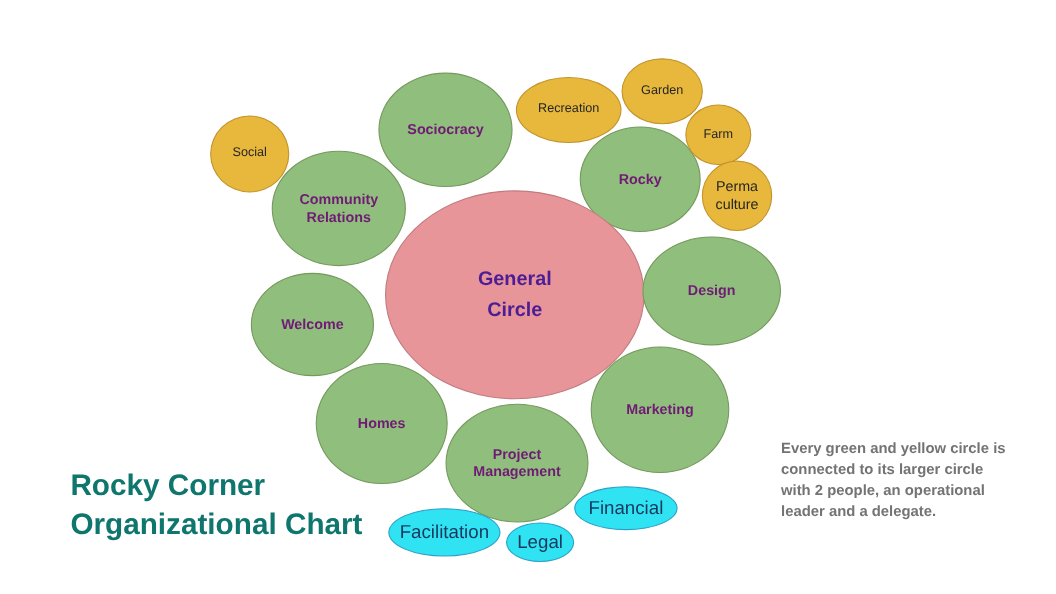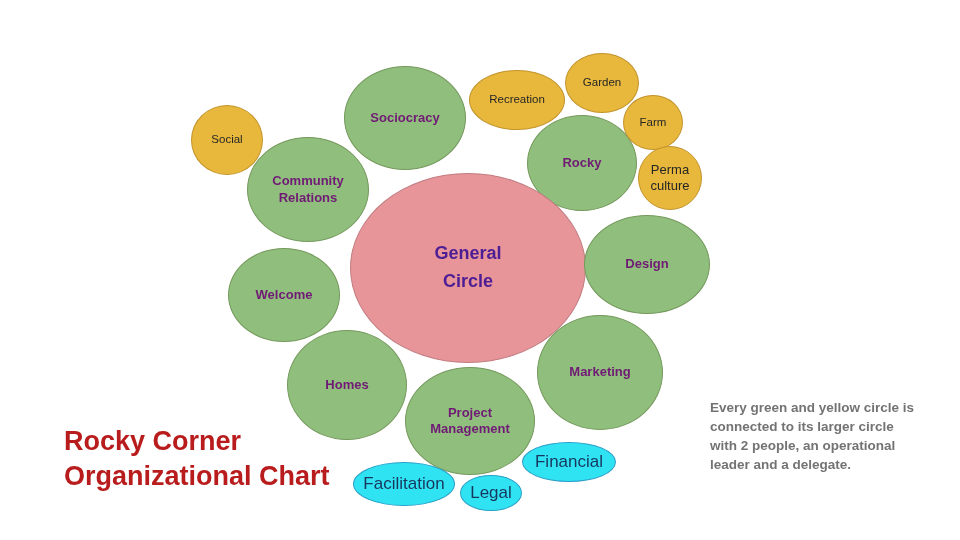--- a/index.html
+++ b/index.html
@@ -50,21 +50,21 @@
     border: 1.5px solid #2aa0c8;
     font-size: 17px;
     color: #17375e;
   }
   .title {
     position: absolute;
     left: 64px;
     top: 424px;
     font-size: 27px;
     font-weight: bold;
-    color: #b91c1c;
+    color: #0f766e;
     line-height: 1.3;
   }
   .note {
     position: absolute;
     left: 710px;
     top: 398px;
     width: 242px;
     font-size: 13.5px;
     font-weight: bold;
     color: #737373;

